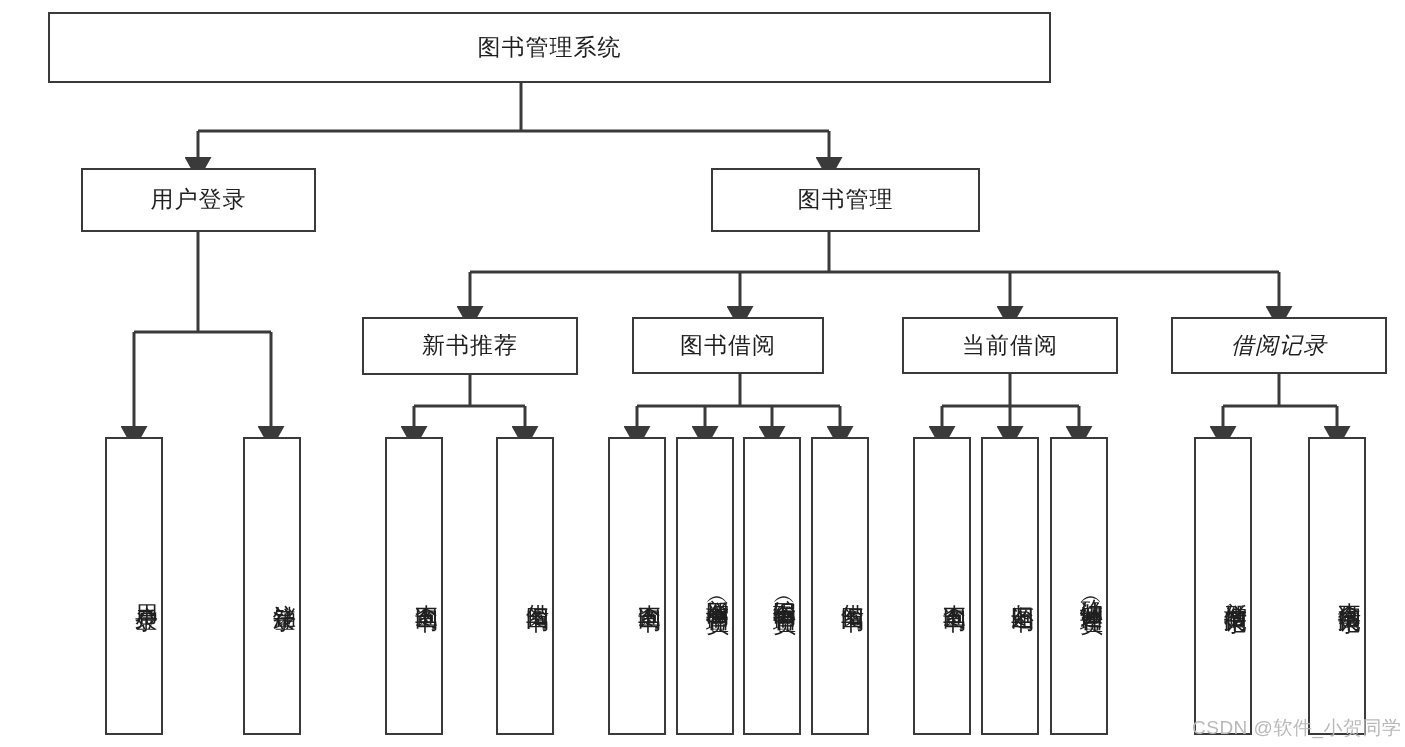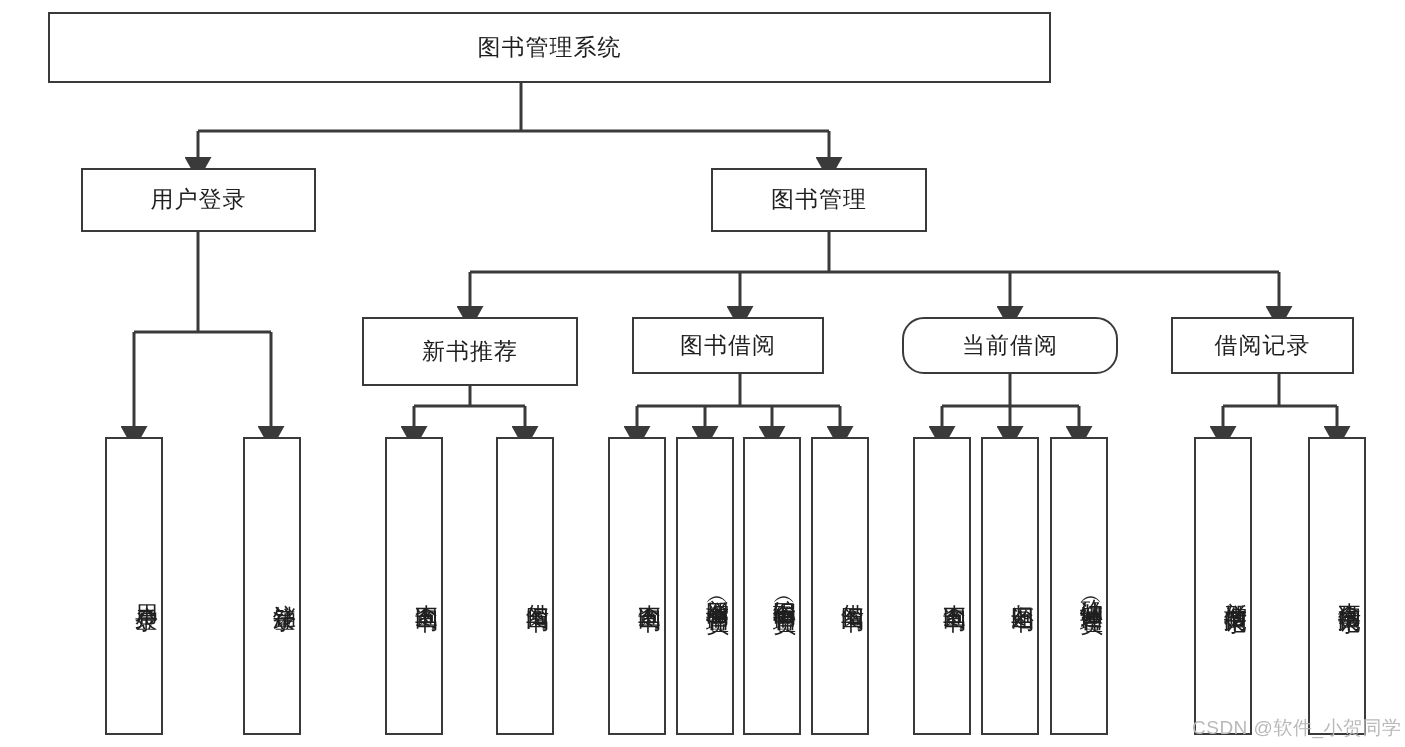--- a/index.html
+++ b/index.html
@@ -110,26 +110,26 @@
       <path d="M1279,374 L1279,406"></path>
       <path d="M1223,406 L1337,406"></path>
       <path d="M1223,406 L1223,429" marker-end="url(#arrow)"></path>
       <path d="M1337,406 L1337,429" marker-end="url(#arrow)"></path>
     </g>
   </svg>
 
   <div class="node-box horizontal" style="left:8px; top:12px; width:1003px; height:71px;margin-left:40px;">图书管理系统</div>
 
   <div class="node-box horizontal" style="left:81px; top:168px; width:235px; height:64px;">用户登录</div>
-  <div class="node-box horizontal" style="left:711px; top:168px; width:216px; height:64px;">图书管理</div>
+  <div class="node-box horizontal" style="left:711px; top:168px; width:269px; height:64px;">图书管理</div>
 
-  <div class="node-box horizontal" style="left:362px; top:317px; width:216px; height:69px;text-align:center;">新书推荐</div>
+  <div class="node-box horizontal" style="left:362px; top:317px; width:216px; height:58px;text-align:center;">新书推荐</div>
   <div class="node-box horizontal" style="left:632px; top:317px; width:192px; height:57px;">图书借阅</div>
-  <div class="node-box horizontal" style="left:902px; top:317px; width:216px; height:57px;border-radius:22px;">当前借阅</div>
-  <div class="node-box horizontal" style="left:1171px; top:317px; width:183px; height:57px;">借阅记录</div>
+  <div class="node-box horizontal" style="left:902px; top:317px; width:216px; height:57px;">当前借阅</div>
+  <div class="node-box horizontal" style="left:1171px; top:317px; width:216px; height:57px;font-style:italic;">借阅记录</div>
 
   <div class="node-box vertical" style="left:105px; top:437px; width:58px; height:298px;">用户登录</div>
   <div class="node-box vertical" style="left:243px; top:437px; width:58px; height:298px;">注销登录</div>
 
   <div class="node-box vertical" style="left:385px; top:437px; width:58px; height:298px;">查询图书</div>
   <div class="node-box vertical" style="left:496px; top:437px; width:58px; height:298px;">借阅图书</div>
 
   <div class="node-box vertical" style="left:608px; top:437px; width:58px; height:298px;">查询图书</div>
   <div class="node-box vertical" style="left:676px; top:437px; width:58px; height:298px;">新增图书（管理员）</div>
   <div class="node-box vertical" style="left:743px; top:437px; width:58px; height:298px;">编辑图书（管理员）</div>

